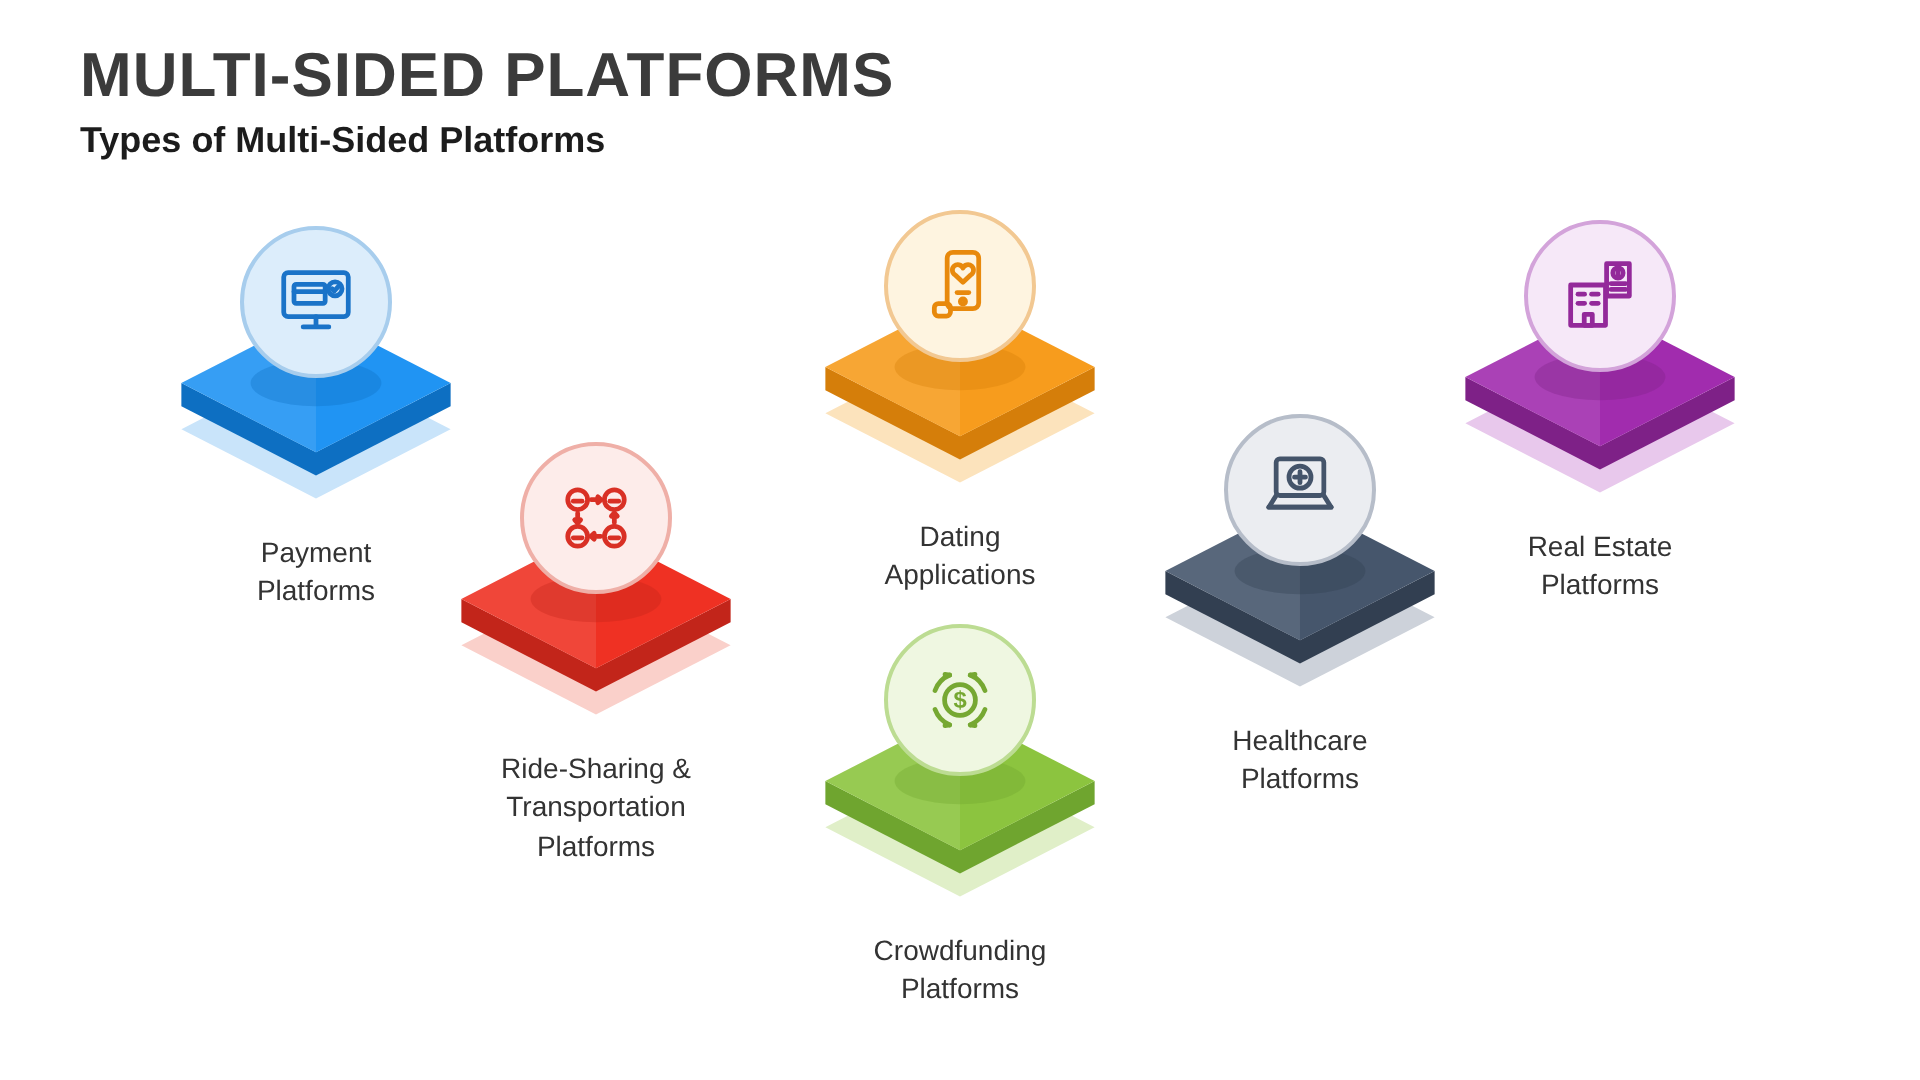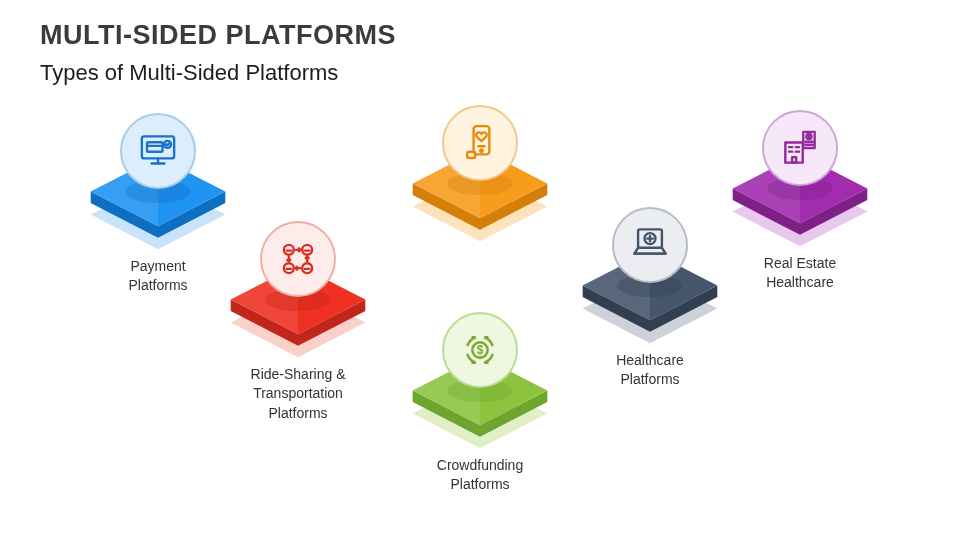--- a/index.html
+++ b/index.html
@@ -6,26 +6,26 @@
   html,body { width:960px; height:540px; }
   body {
     position:relative;
     width:960px; height:540px;
     background:#ffffff;
     font-family:"Liberation Sans", sans-serif;
     overflow:hidden;
   }
   .slide-title {
     position:absolute; left:40px; top:20px;
-    font-size:27px; font-weight:800; letter-spacing:.5px;
+    font-size:31px; font-weight:800; letter-spacing:.5px;
     color:#3b3b3b;
   }
   .slide-subtitle {
     position:absolute; left:40px; top:60px;
-    font-size:22px; font-weight:400; color:#1c1c1c;
+    font-size:18px; font-weight:700; color:#1c1c1c;
   }
   .platform { position:absolute; width:220px; text-align:center; }
   .stage { position:relative; height:142px; }
   .badge {
     position:absolute; left:50%; top:0; transform:translateX(-50%);
     width:76px; height:76px; border-radius:50%;
     background:var(--pale); border:2px solid var(--border);
     display:flex; align-items:center; justify-content:center;
     color:var(--ink); z-index:2;
   }
@@ -34,21 +34,21 @@
   .iso {
     position:absolute; left:50%; top:42px; transform:translateX(-50%);
     width:150px; height:100px; z-index:1;
   }
   .iso .face-shadow { fill:var(--shadow); }
   .iso .face-side   { fill:var(--side); }
   .iso .face-top    { fill:var(--top); }
   .iso .face-glow   { fill:#ffffff; opacity:.10; }
   .iso .pad-shadow  { fill:var(--side); opacity:.35; }
   .label {
-    margin-top:2px; font-size:14px; line-height:1.38;
+    margin-top:12px; font-size:14px; line-height:1.38;
     color:#333333; white-space:pre-line;
   }
   
   .p0 { left:48px;  top:113px; }
   .p1 { left:188px; top:221px; }
   .p2 { left:370px; top:105px; }
   .p3 { left:370px; top:312px; }
   .p4 { left:540px; top:207px; }
   .p5 { left:690px; top:110px; }
 </style>
@@ -129,20 +129,22 @@
     </div>
     <svg class="iso" viewBox="0 0 150 104">
       <polygon class="face-shadow" points="75,26 145,62 75,98 5,62"></polygon>
       <polygon class="face-side" points="5,38 5,50 75,86 75,74"></polygon>
       <polygon class="face-side" points="145,38 145,50 75,86 75,74"></polygon>
       <polygon class="face-top" points="75,2 145,38 75,74 5,38"></polygon>
       <polygon class="face-glow" points="75,2 5,38 75,74"></polygon>
       <ellipse class="pad-shadow" cx="75" cy="38" rx="34" ry="12"></ellipse>
     </svg>
   </div>
+  <div class="label">Dating
+Applications</div>
 </div>
 
 <div class="platform p3" style="--top: #8CC43F; --side: #6FA52F; --shadow: #E0EFC8; --pale: #EFF7E1; --border: #BCDC92; --ink: #76A832;">
   <div class="stage">
     <div class="badge">
       <svg viewBox="0 0 24 24" fill="none" stroke="currentColor" stroke-width="1.3" stroke-linecap="round" stroke-linejoin="round">
         <circle cx="12" cy="12" r="4.2"></circle>
         <text x="12" y="14.3" text-anchor="middle" fill="currentColor" stroke="none">$</text>
         <path d="M5.2 9.4A7.3 7.3 0 0 1 9.2 5.2"></path>
         <path d="M18.8 9.4a7.3 7.3 0 0 0-4-4.2"></path>
@@ -208,14 +210,14 @@
     <svg class="iso" viewBox="0 0 150 104">
       <polygon class="face-shadow" points="75,26 145,62 75,98 5,62"></polygon>
       <polygon class="face-side" points="5,38 5,50 75,86 75,74"></polygon>
       <polygon class="face-side" points="145,38 145,50 75,86 75,74"></polygon>
       <polygon class="face-top" points="75,2 145,38 75,74 5,38"></polygon>
       <polygon class="face-glow" points="75,2 5,38 75,74"></polygon>
       <ellipse class="pad-shadow" cx="75" cy="38" rx="34" ry="12"></ellipse>
     </svg>
   </div>
   <div class="label">Real Estate
-Healthcare</div>
+Platforms</div>
 </div>
 
 </body></html>

